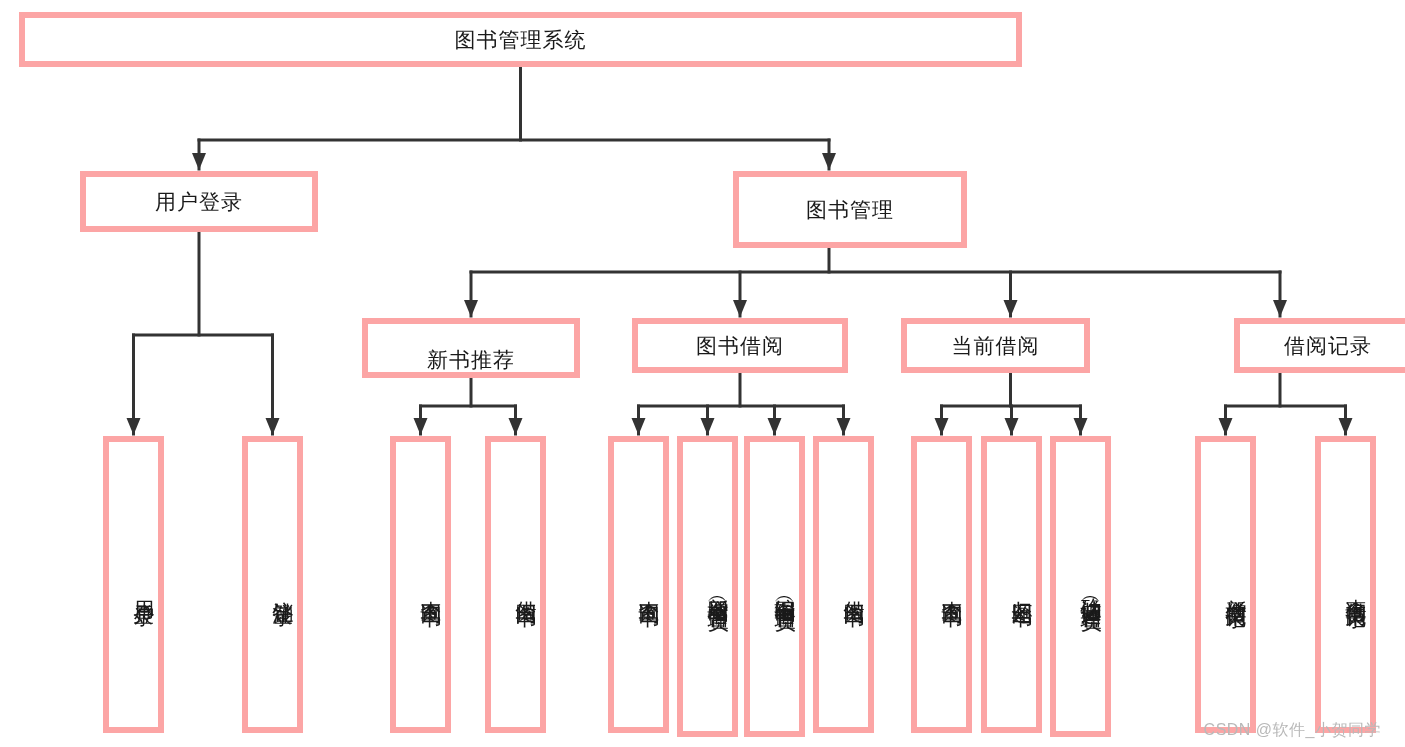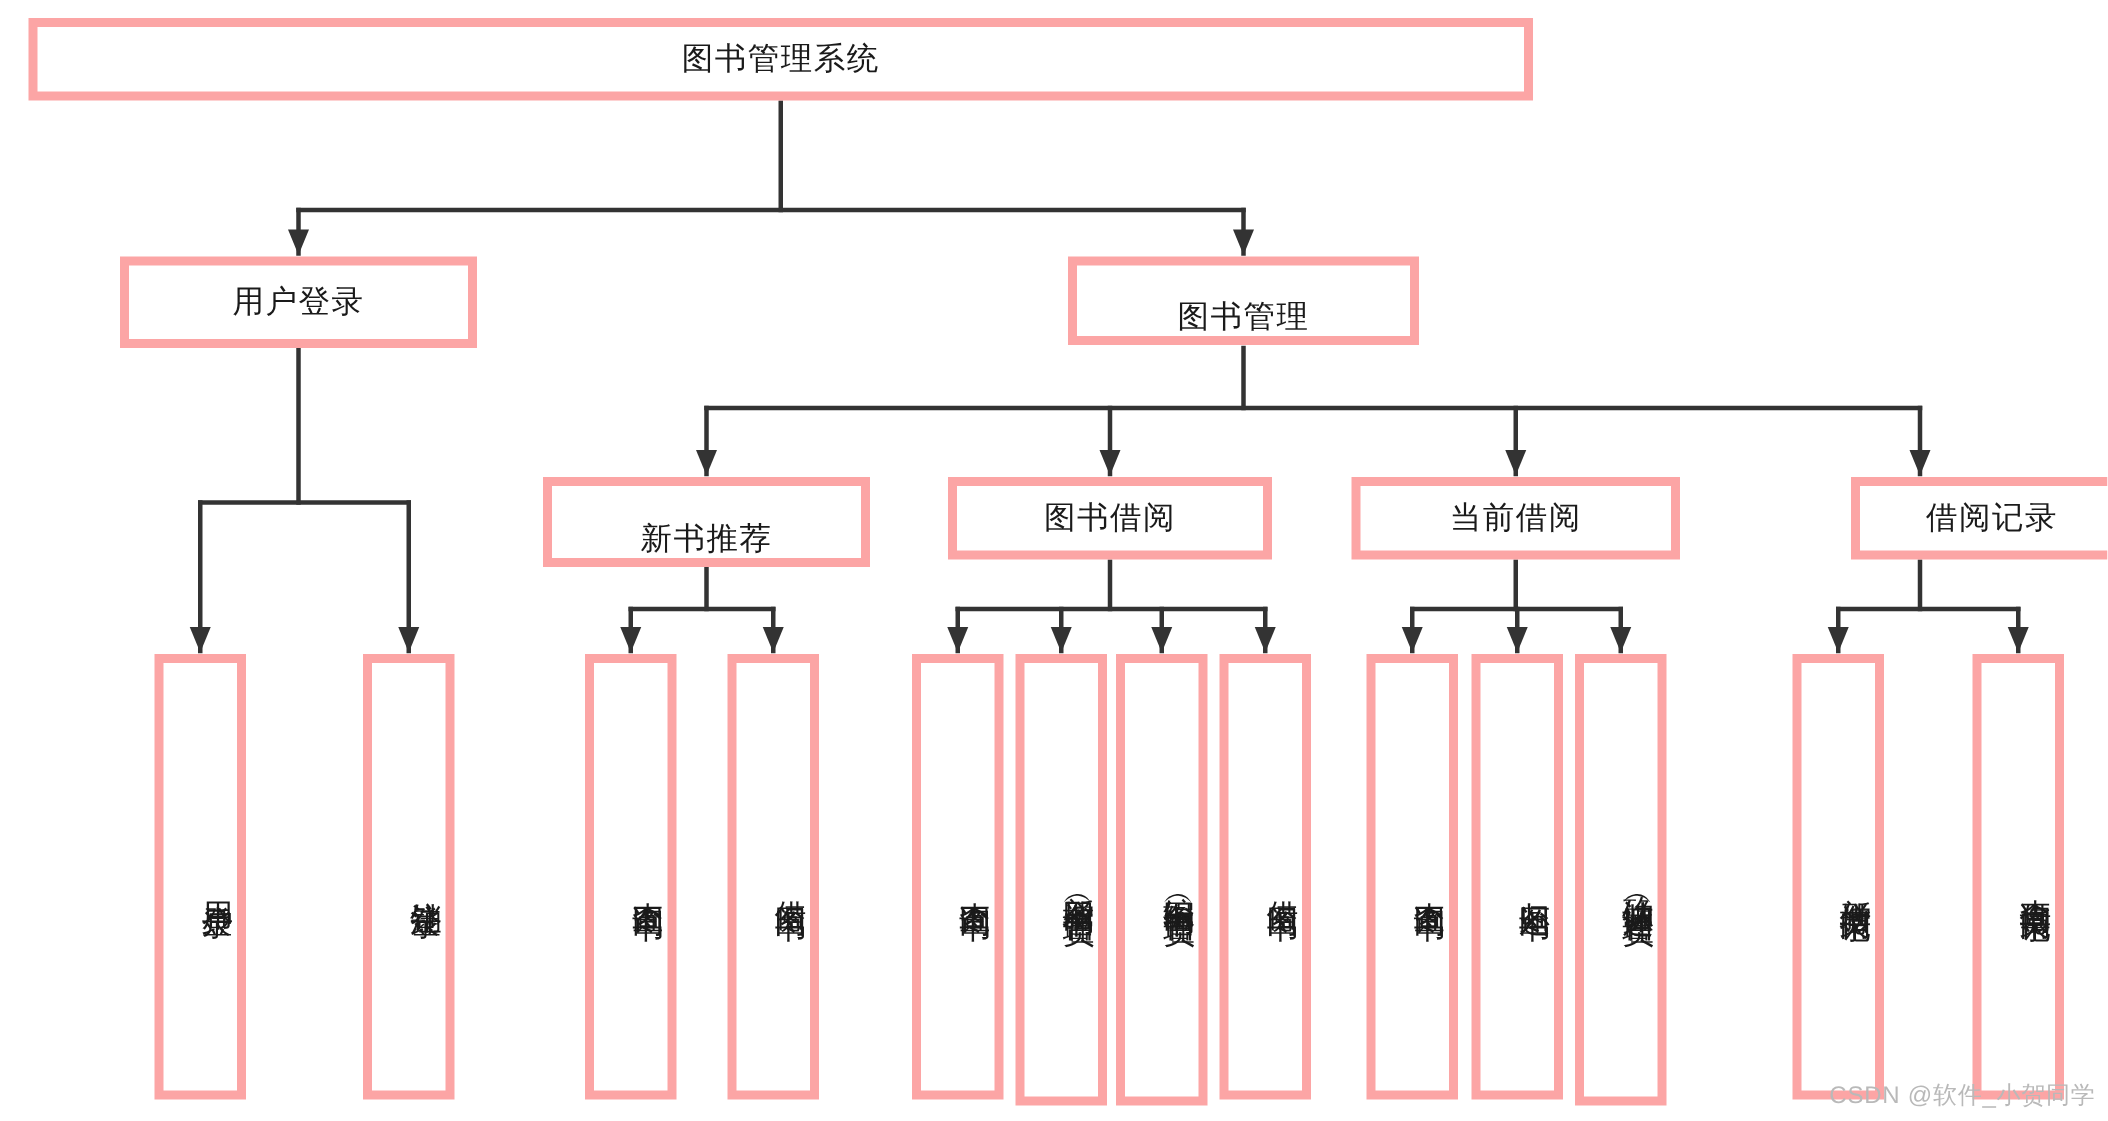--- a/index.html
+++ b/index.html
@@ -53,21 +53,21 @@
     writing-mode: vertical-rl;
     text-orientation: upright;
     white-space: nowrap;
     letter-spacing: 2px;
   }
   .node .nlabel {
     white-space: nowrap;
   }
   #watermark {
     position: absolute;
-    right: 8px;
+    right: 24px;
     bottom: 6px;
     font-size: 16px;
     color: #b9b9b9;
     letter-spacing: 0.5px;
     user-select: none;
     white-space: nowrap;
   }
 </style>
 </head>
 <body>
@@ -129,30 +129,30 @@
       <path d="M 1338.5 418 L 1352.5 418 L 1345.5 435 Z" fill="#333333"></path>
     </svg>
 
   <div id="nodes">
       <div class="node horiz" style="left: 19px; top: 12px; width: 1003px; height: 55px;">
         <span class="nlabel">图书管理系统</span>
       </div>
       <div class="node horiz" style="left: 80px; top: 171px; width: 238px; height: 61px;">
         <span class="nlabel">用户登录</span>
       </div>
-      <div class="node horiz" style="left: 712px; top: 171px; width: 234px; height: 59px; align-items: flex-end;">
+      <div class="node horiz" style="left: 733px; top: 171px; width: 234px; height: 77px;">
         <span class="nlabel">图书管理</span>
       </div>
       <div class="node horiz" style="left: 362px; top: 318px; width: 218px; height: 60px; align-items: flex-end;">
         <span class="nlabel">新书推荐</span>
       </div>
       <div class="node horiz" style="left: 632px; top: 318px; width: 216px; height: 55px; align-items: center;">
         <span class="nlabel">图书借阅</span>
       </div>
-      <div class="node horiz" style="left: 901px; top: 318px; width: 219px; height: 55px;">
+      <div class="node horiz" style="left: 901px; top: 318px; width: 189px; height: 55px;">
         <span class="nlabel">当前借阅</span>
       </div>
       <div class="node horiz" style="left: 1234px; top: 318px; width: 188px; height: 55px; text-align: center;">
         <span class="nlabel">借阅记录</span>
       </div>
       <div class="node vert" style="left: 103px; top: 436px; width: 61px; height: 297px;">
         <span class="nlabel">用户登录</span>
       </div>
       <div class="node vert" style="left: 242px; top: 436px; width: 61px; height: 297px;">
         <span class="nlabel">注销登录</span>

